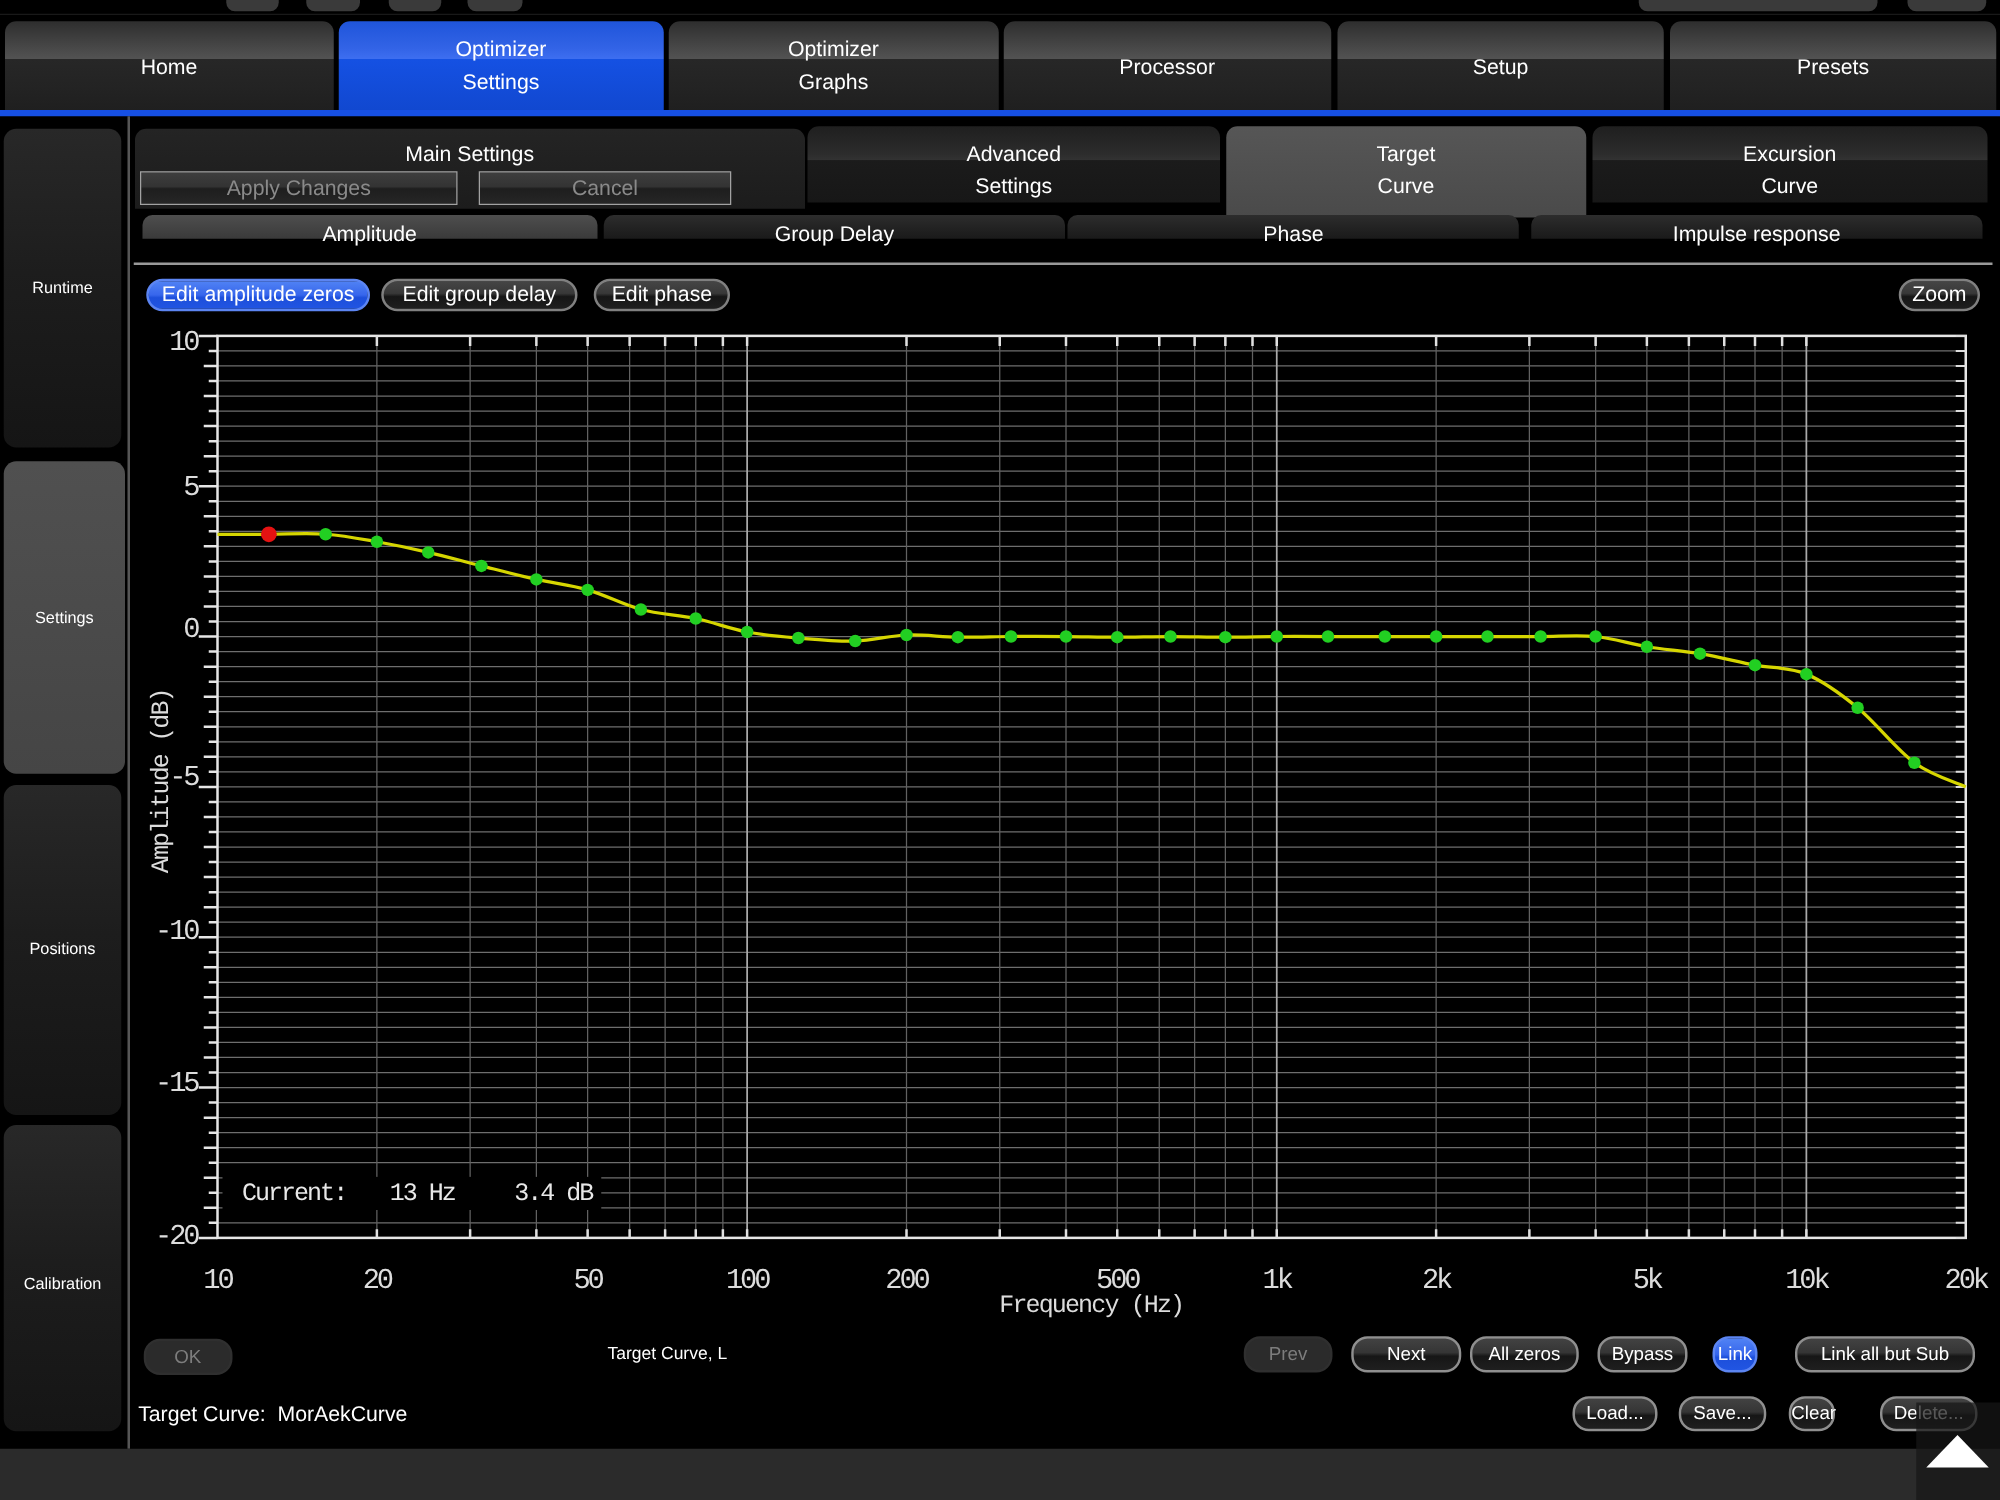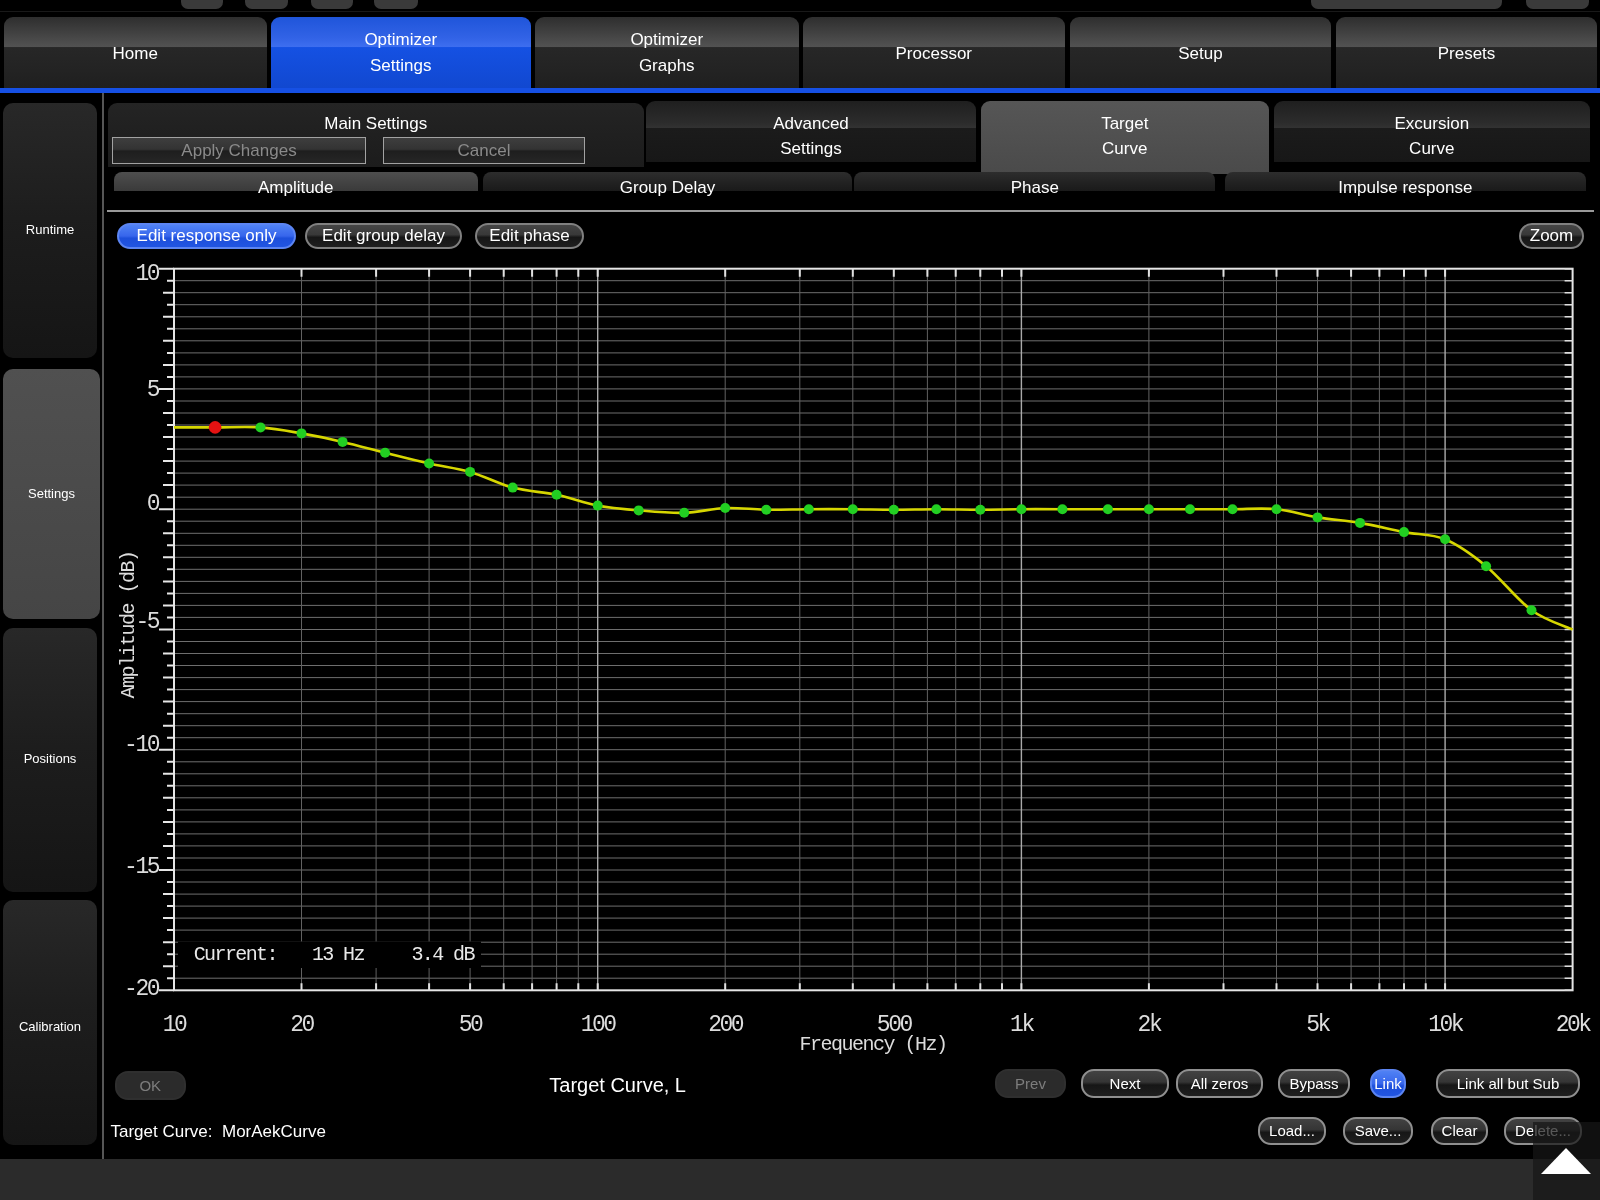--- a/index.html
+++ b/index.html
@@ -81,21 +81,21 @@
     <div class="lbl2">Target<br>Curve</div>
   </div>
 <div class="r2tab" style="left:1273.6px;width:316.4px">
     <div class="lbl2">Excursion<br>Curve</div>
   </div>
 <div class="r3tab" style="left:114px;width:363.5px;background:linear-gradient(180deg,#4e4e4e,#3a3a3a)">Amplitude</div>
 <div class="r3tab" style="left:483px;width:369px">Group Delay</div>
 <div class="r3tab" style="left:854.3px;width:361px">Phase</div>
 <div class="r3tab" style="left:1224.8px;width:361px">Impulse response</div>
 <div class="abs" style="left:107px;top:209.5px;width:1487px;height:2.5px;background:#999999"></div>
-<div class="pill bluepill" style="left:117px;width:179px">Edit response only</div>
+<div class="pill bluepill" style="left:117px;width:179px">Edit amplitude zeros</div>
 <div class="pill" style="left:305px;width:157px">Edit group delay</div>
 <div class="pill" style="left:475px;width:109px">Edit phase</div>
 <div class="pill" style="left:1519px;width:65px">Zoom</div>
 <svg width="1600" height="1200" viewBox="0 0 1600 1200" style="position:absolute;left:0;top:0">
     <path d="M174.0 280.7H1572.6M174.0 292.7H1572.6M174.0 304.7H1572.6M174.0 316.8H1572.6M174.0 328.8H1572.6M174.0 340.8H1572.6M174.0 352.9H1572.6M174.0 364.9H1572.6M174.0 376.9H1572.6M174.0 388.9H1572.6M174.0 401.0H1572.6M174.0 413.0H1572.6M174.0 425.0H1572.6M174.0 437.0H1572.6M174.0 449.1H1572.6M174.0 461.1H1572.6M174.0 473.1H1572.6M174.0 485.1H1572.6M174.0 497.2H1572.6M174.0 509.2H1572.6M174.0 521.2H1572.6M174.0 533.3H1572.6M174.0 545.3H1572.6M174.0 557.3H1572.6M174.0 569.3H1572.6M174.0 581.4H1572.6M174.0 593.4H1572.6M174.0 605.4H1572.6M174.0 617.4H1572.6M174.0 629.5H1572.6M174.0 641.5H1572.6M174.0 653.5H1572.6M174.0 665.5H1572.6M174.0 677.6H1572.6M174.0 689.6H1572.6M174.0 701.6H1572.6M174.0 713.7H1572.6M174.0 725.7H1572.6M174.0 737.7H1572.6M174.0 749.7H1572.6M174.0 761.8H1572.6M174.0 773.8H1572.6M174.0 785.8H1572.6M174.0 797.8H1572.6M174.0 809.9H1572.6M174.0 821.9H1572.6M174.0 833.9H1572.6M174.0 845.9H1572.6M174.0 858.0H1572.6M174.0 870.0H1572.6M174.0 882.0H1572.6M174.0 894.1H1572.6M174.0 906.1H1572.6M174.0 918.1H1572.6M174.0 930.1H1572.6M174.0 942.2H1572.6M174.0 954.2H1572.6M174.0 966.2H1572.6M174.0 978.2H1572.6" stroke="#6e6e6e" stroke-width="1"></path>
     <path d="M301.5 268.7V990.3M376.1 268.7V990.3M429.1 268.7V990.3M470.1 268.7V990.3M503.7 268.7V990.3M532.1 268.7V990.3M556.6 268.7V990.3M578.3 268.7V990.3M725.2 268.7V990.3M799.8 268.7V990.3M852.8 268.7V990.3M893.8 268.7V990.3M927.4 268.7V990.3M955.7 268.7V990.3M980.3 268.7V990.3M1002.0 268.7V990.3M1148.9 268.7V990.3M1223.5 268.7V990.3M1276.5 268.7V990.3M1317.5 268.7V990.3M1351.1 268.7V990.3M1379.4 268.7V990.3M1404.0 268.7V990.3M1425.7 268.7V990.3" stroke="#616161" stroke-width="1"></path>
     <path d="M597.7 268.7V990.3M1021.4 268.7V990.3M1445.1 268.7V990.3" stroke="#a9a9a9" stroke-width="1.4"></path>
     <rect x="174.0" y="268.7" width="1398.6" height="721.6" fill="none" stroke="#e6e6e6" stroke-width="2"></rect>
     <path d="M159.0 268.7H174.0M167.0 280.7H174.0M163.0 292.7H174.0M167.0 304.7H174.0M163.0 316.8H174.0M167.0 328.8H174.0M163.0 340.8H174.0M167.0 352.9H174.0M163.0 364.9H174.0M167.0 376.9H174.0M159.0 388.9H174.0M167.0 401.0H174.0M163.0 413.0H174.0M167.0 425.0H174.0M163.0 437.0H174.0M167.0 449.1H174.0M163.0 461.1H174.0M167.0 473.1H174.0M163.0 485.1H174.0M167.0 497.2H174.0M159.0 509.2H174.0M167.0 521.2H174.0M163.0 533.3H174.0M167.0 545.3H174.0M163.0 557.3H174.0M167.0 569.3H174.0M163.0 581.4H174.0M167.0 593.4H174.0M163.0 605.4H174.0M167.0 617.4H174.0M159.0 629.5H174.0M167.0 641.5H174.0M163.0 653.5H174.0M167.0 665.5H174.0M163.0 677.6H174.0M167.0 689.6H174.0M163.0 701.6H174.0M167.0 713.7H174.0M163.0 725.7H174.0M167.0 737.7H174.0M159.0 749.7H174.0M167.0 761.8H174.0M163.0 773.8H174.0M167.0 785.8H174.0M163.0 797.8H174.0M167.0 809.9H174.0M163.0 821.9H174.0M167.0 833.9H174.0M163.0 845.9H174.0M167.0 858.0H174.0M159.0 870.0H174.0M167.0 882.0H174.0M163.0 894.1H174.0M167.0 906.1H174.0M163.0 918.1H174.0M167.0 930.1H174.0M163.0 942.2H174.0M167.0 954.2H174.0M163.0 966.2H174.0M167.0 978.2H174.0M159.0 990.3H174.0" stroke="#e6e6e6" stroke-width="2"></path>
     <path d="M1564.6 268.7H1572.6M1564.6 280.7H1572.6M1564.6 292.7H1572.6M1564.6 304.7H1572.6M1564.6 316.8H1572.6M1564.6 328.8H1572.6M1564.6 340.8H1572.6M1564.6 352.9H1572.6M1564.6 364.9H1572.6M1564.6 376.9H1572.6M1564.6 388.9H1572.6M1564.6 401.0H1572.6M1564.6 413.0H1572.6M1564.6 425.0H1572.6M1564.6 437.0H1572.6M1564.6 449.1H1572.6M1564.6 461.1H1572.6M1564.6 473.1H1572.6M1564.6 485.1H1572.6M1564.6 497.2H1572.6M1564.6 509.2H1572.6M1564.6 521.2H1572.6M1564.6 533.3H1572.6M1564.6 545.3H1572.6M1564.6 557.3H1572.6M1564.6 569.3H1572.6M1564.6 581.4H1572.6M1564.6 593.4H1572.6M1564.6 605.4H1572.6M1564.6 617.4H1572.6M1564.6 629.5H1572.6M1564.6 641.5H1572.6M1564.6 653.5H1572.6M1564.6 665.5H1572.6M1564.6 677.6H1572.6M1564.6 689.6H1572.6M1564.6 701.6H1572.6M1564.6 713.7H1572.6M1564.6 725.7H1572.6M1564.6 737.7H1572.6M1564.6 749.7H1572.6M1564.6 761.8H1572.6M1564.6 773.8H1572.6M1564.6 785.8H1572.6M1564.6 797.8H1572.6M1564.6 809.9H1572.6M1564.6 821.9H1572.6M1564.6 833.9H1572.6M1564.6 845.9H1572.6M1564.6 858.0H1572.6M1564.6 870.0H1572.6M1564.6 882.0H1572.6M1564.6 894.1H1572.6M1564.6 906.1H1572.6M1564.6 918.1H1572.6M1564.6 930.1H1572.6M1564.6 942.2H1572.6M1564.6 954.2H1572.6M1564.6 966.2H1572.6M1564.6 978.2H1572.6M1564.6 990.3H1572.6" stroke="#dddddd" stroke-width="1.6"></path>
@@ -152,26 +152,26 @@
     <text x="1317.5" y="1030.5" font-family="Liberation Mono, monospace" font-size="23" letter-spacing="-2.5" fill="#dcdcdc" text-anchor="middle">5k</text>
     <text x="1445.1" y="1030.5" font-family="Liberation Mono, monospace" font-size="23" letter-spacing="-2.5" fill="#dcdcdc" text-anchor="middle">10k</text>
     <text x="1572.6" y="1030.5" font-family="Liberation Mono, monospace" font-size="23" letter-spacing="-2.5" fill="#dcdcdc" text-anchor="middle">20k</text>
     <text x="873" y="1049.5" font-family="Liberation Mono, monospace" font-size="20" letter-spacing="-1.5" fill="#dcdcdc" text-anchor="middle">Frequency (Hz)</text>
     <rect x="178" y="941.5" width="303" height="26.5" fill="#000"></rect>
     <text x="193.7" y="960" font-family="Liberation Mono, monospace" font-size="20" letter-spacing="-1.6" fill="#e8e8e8">Current:</text>
     <text x="311.9" y="960" font-family="Liberation Mono, monospace" font-size="20" letter-spacing="-1.6" fill="#e8e8e8">13 Hz</text>
     <text x="411.4" y="960" font-family="Liberation Mono, monospace" font-size="20" letter-spacing="-1.6" fill="#e8e8e8">3.4 dB</text>
   </svg>
 <div class="btn dis" style="left:115px;width:70.5px;top:1070.8px">OK</div>
-<div class="abs" style="left:486px;top:1074px;width:200px;text-align:right;font-size:20px">Target Curve, L</div>
+<div class="abs" style="left:486px;top:1074px;width:200px;text-align:left;font-size:14px">Target Curve, L</div>
 <div class="btn dis" style="left:995px;width:71px">Prev</div>
 <div class="btn" style="left:1081px;width:88px">Next</div>
 <div class="btn" style="left:1176px;width:87px">All zeros</div>
 <div class="btn" style="left:1278px;width:72px">Bypass</div>
 <div class="btn bluepill" style="left:1370px;width:36px">Link</div>
 <div class="btn" style="left:1436px;width:144px">Link all but Sub</div>
 <div class="abs" style="left:110.5px;top:1122px;font-size:17px">Target Curve:&nbsp; MorAekCurve</div>
 <div class="btn btn2" style="left:1258px;width:68px">Load...</div>
 <div class="btn btn2" style="left:1343px;width:70px">Save...</div>
-<div class="btn btn2" style="left:1431px;width:57px">Clear</div>
+<div class="btn btn2" style="left:1431px;width:37px">Clear</div>
 <div class="btn btn2" style="left:1504px;width:78px">Delete...</div>
 <div class="abs" style="left:0;top:1158.5px;width:1600px;height:41.5px;background:#2b2b2b"></div>
 <div class="abs" style="left:1533px;top:1122px;width:67px;height:78px;background:rgba(22,22,22,0.72)"></div>
 <div class="abs" style="left:1541px;top:1148px;width:0;height:0;border-left:25px solid transparent;border-right:25px solid transparent;border-bottom:26px solid #fff"></div>
 </body></html>

